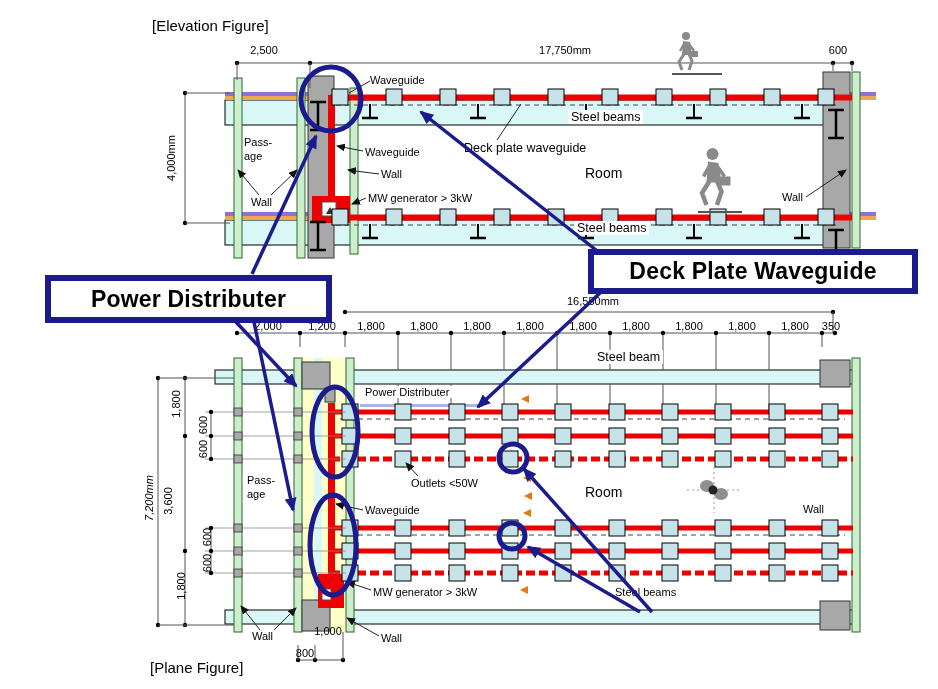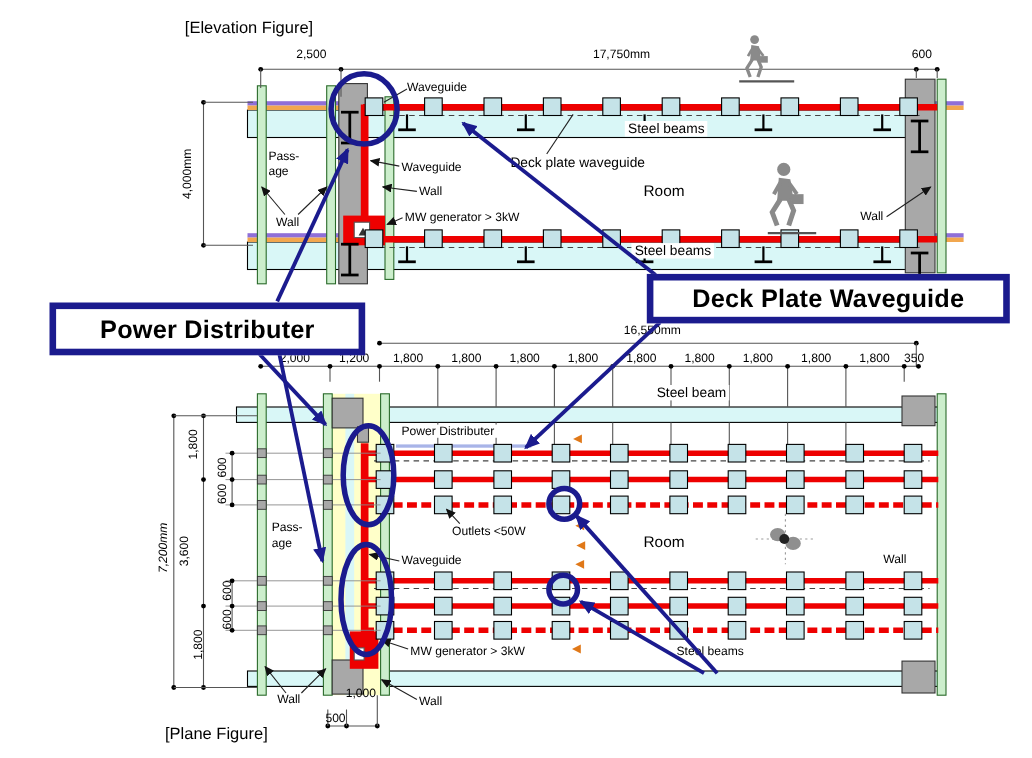--- a/index.html
+++ b/index.html
@@ -346,22 +346,22 @@
       <circle cx="512" cy="536" r="13" fill="none" stroke="#1b1b8e" stroke-width="5"></circle>
       <line x1="252" y1="274" x2="316" y2="136" stroke="#1b1b8e" stroke-width="3.5" marker-end="url(#mN)"></line>
       <line x1="236" y1="322" x2="296" y2="386" stroke="#1b1b8e" stroke-width="3.5" marker-end="url(#mN)"></line>
       <line x1="254" y1="322" x2="293" y2="510" stroke="#1b1b8e" stroke-width="3.5" marker-end="url(#mN)"></line>
       <line x1="596" y1="250" x2="421" y2="112" stroke="#1b1b8e" stroke-width="3.5" marker-end="url(#mN)"></line>
       <line x1="600" y1="293" x2="478" y2="407" stroke="#1b1b8e" stroke-width="3.5" marker-end="url(#mN)"></line>
       <line x1="652" y1="612" x2="524" y2="469" stroke="#1b1b8e" stroke-width="3.5" marker-end="url(#mN)"></line>
       <line x1="640" y1="612" x2="528" y2="547" stroke="#1b1b8e" stroke-width="3.5" marker-end="url(#mN)"></line>
     </svg>
 
-  <div class="lbl ttl" style="left:168px;top:18px">[Elevation Figure]</div>
-  <div class="lbl ctr" style="left:283px;top:44px">2,500</div>
+  <div class="lbl ttl" style="left:152px;top:18px">[Elevation Figure]</div>
+  <div class="lbl ctr" style="left:264px;top:44px">2,500</div>
   <div class="lbl ctr" style="left:565px;top:44px">17,750mm</div>
   <div class="lbl ctr" style="left:838px;top:44px">600</div>
   <div class="lbl rot" style="left:171px;top:158px">4,000mm</div>
   <div class="lbl" style="left:370px;top:74px">Waveguide</div>
   <div class="lbl md bg" style="left:568px;top:110px">Steel beams</div>
   <div class="lbl md" style="left:464px;top:141px">Deck plate waveguide</div>
   <div class="lbl lg" style="left:585px;top:166px">Room</div>
   <div class="lbl" style="left:244px;top:136px">Pass-</div>
   <div class="lbl" style="left:244px;top:150px">age</div>
   <div class="lbl" style="left:251px;top:196px">Wall</div>
@@ -402,15 +402,15 @@
     <div class="lbl ctr" style="left: 742px; top: 320px;">1,800</div>
     <div class="lbl ctr" style="left: 795px; top: 320px;">1,800</div>
     <div class="lbl ctr" style="left: 831px; top: 320px;">350</div>
     <div class="lbl rot" style="left: 176px; top: 404px;">1,800</div>
     <div class="lbl rot" style="left: 203px; top: 425px;">600</div>
     <div class="lbl rot" style="left: 203px; top: 449px;">600</div>
     <div class="lbl rot" style="left: 168px; top: 501px;">3,600</div>
     <div class="lbl rot" style="left: 207px; top: 537px;">600</div>
     <div class="lbl rot" style="left: 207px; top: 563px;">600</div>
     <div class="lbl rot" style="left: 181px; top: 586px;">1,800</div>
-    <div class="lbl ctr" style="left: 305px; top: 647px;">500</div>
+    <div class="lbl ctr" style="left: 305px; top: 647px;">800</div>
     <div class="lbl ctr" style="left: 328px; top: 625px;">1,000</div>
   </div>
 
 </body></html>

